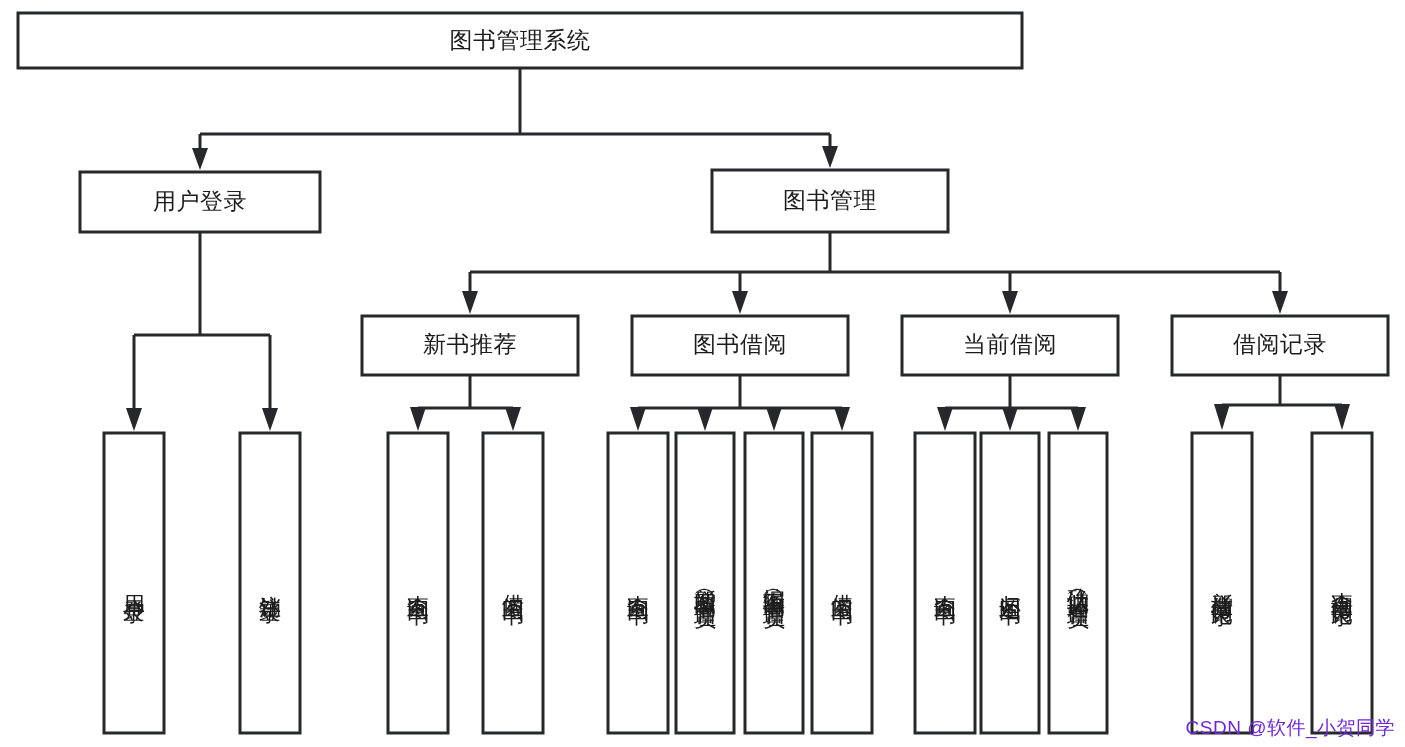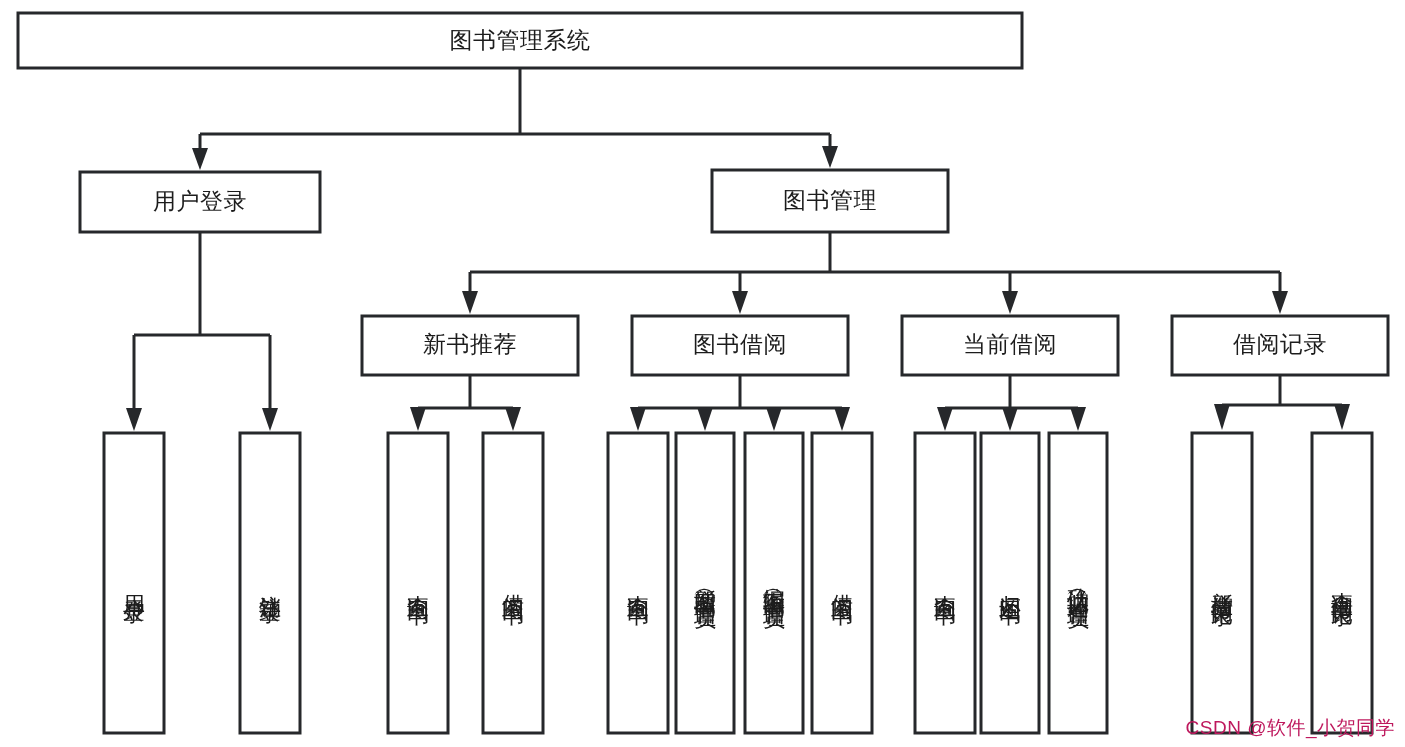--- a/index.html
+++ b/index.html
@@ -73,21 +73,21 @@
     letter-spacing: 3px;
     white-space: nowrap;
     text-align: center;
   }
   .watermark {
     position: absolute;
     right: 10px;
     bottom: 6px;
     font-family: "Liberation Sans", "DejaVu Sans", sans-serif;
     font-size: 19px;
-    color: #be185d;
+    color: #6d28d9;
     letter-spacing: 0.5px;
     white-space: nowrap;
   }
 </style>
 </head>
 <body>
 
 <div id="diagram-root">
 
   <svg id="diagram-svg" viewBox="0 0 1405 747">

